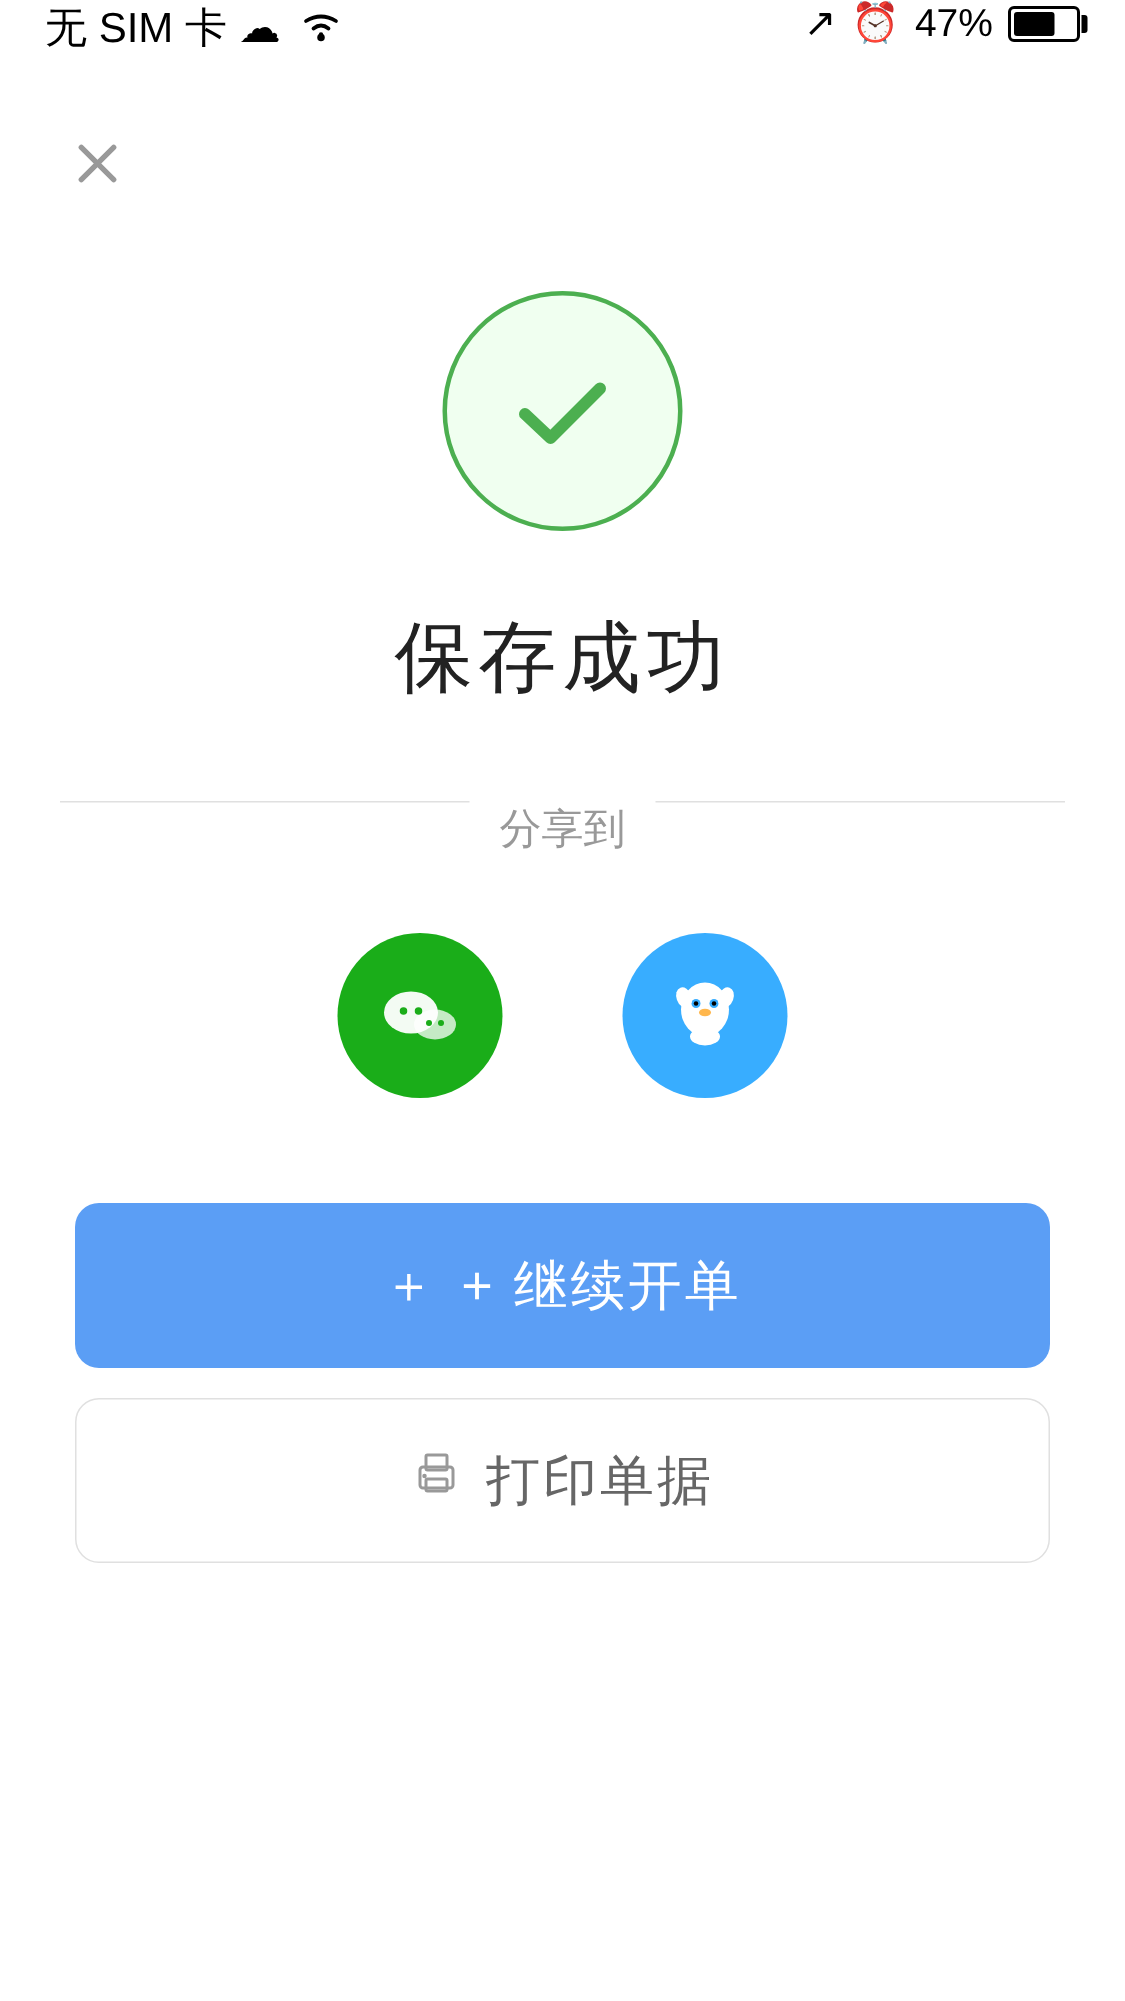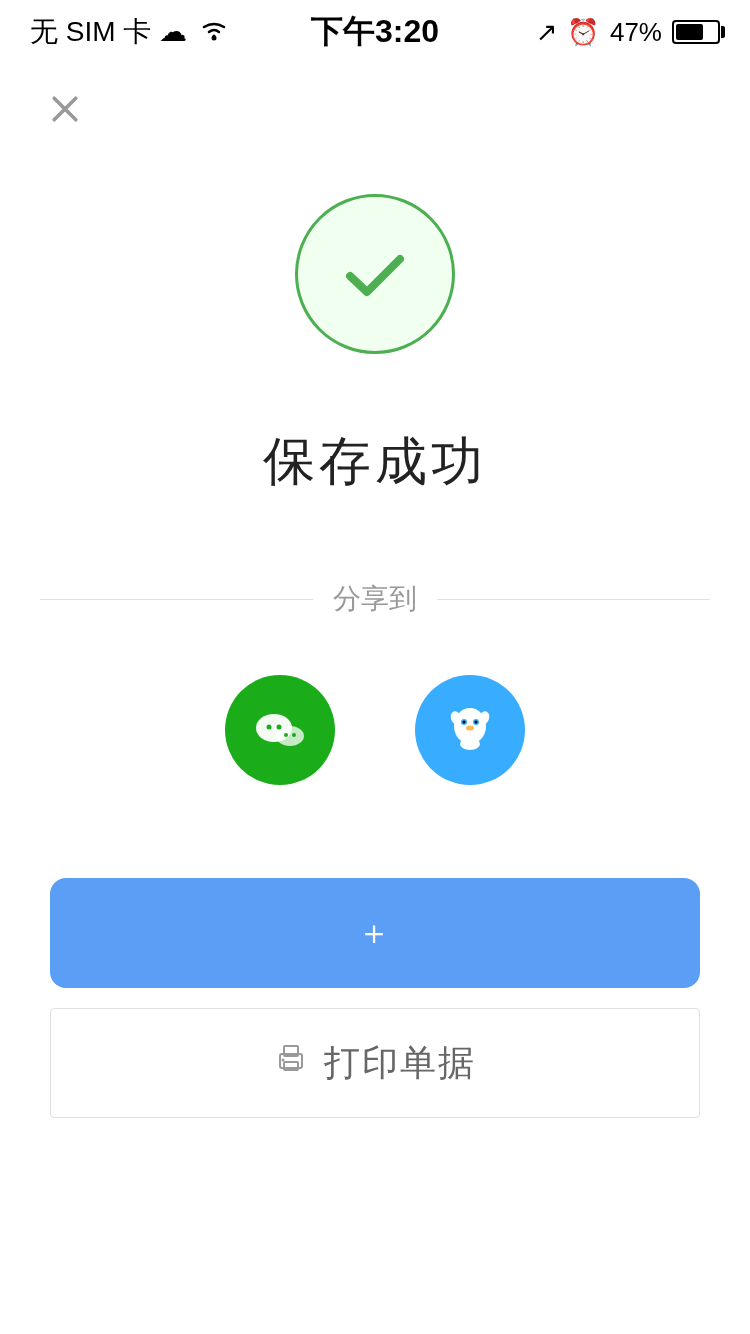--- a/index.html
+++ b/index.html
@@ -13,21 +13,21 @@
       overflow: hidden;
       position: relative;
     }
 
     
     .status-bar {
       width: 100%;
       height: 64px;
       background: #ffffff;
       display: flex;
-      align-items: center;
+      align-items: flex-start;
       justify-content: space-between;
       padding: 0 30px;
       font-size: 28px;
       font-weight: 500;
       color: #000;
     }
 
     .status-left {
       display: flex;
       align-items: center;
@@ -103,21 +103,20 @@
       height: 36px;
     }
 
     
     .success-section {
       width: 100%;
       display: flex;
       flex-direction: column;
       align-items: center;
       padding-top: 20px;
-      gap: 23px;
     }
 
     .success-circle {
       width: 160px;
       height: 160px;
       border-radius: 50%;
       border: 3px solid #4CAF50;
       background: #f0fff0;
       display: flex;
       align-items: center;
@@ -135,23 +134,22 @@
       font-weight: 500;
       color: #222;
       margin-bottom: 60px;
       letter-spacing: 4px;
     }
 
     
     .share-divider {
       width: 100%;
       display: flex;
-      align-items: center;
       gap: 20px;
-      margin-bottom: 34px;
+      margin-bottom: 50px;
     }
 
     .divider-line {
       flex: 1;
       height: 1px;
       background: #e0e0e0;
     }
 
     .share-label {
       font-size: 28px;
@@ -206,21 +204,21 @@
       display: flex;
       align-items: center;
       justify-content: center;
       gap: 16px;
       cursor: pointer;
     }
 
     .btn-secondary {
       width: 100%;
       height: 110px;
-      border-radius: 4px;
+      border-radius: 16px;
       background: #fff;
       border: 1px solid #e0e0e0;
       color: #666;
       font-size: 36px;
       font-weight: 400;
       letter-spacing: 2px;
       display: flex;
       align-items: center;
       justify-content: center;
       gap: 16px;
@@ -245,21 +243,20 @@
     <span>无 SIM 卡 ☁</span>
     <span>
       <svg width="30" height="22" viewBox="0 0 30 22">
         <path d="M15 17 Q15 17 15 17" stroke="#000" stroke-width="3" fill="none" stroke-linecap="round"></path>
         <path d="M10 13 Q15 9 20 13" stroke="#000" stroke-width="2.5" fill="none" stroke-linecap="round"></path>
         <path d="M5 8 Q15 2 25 8" stroke="#000" stroke-width="2.5" fill="none" stroke-linecap="round"></path>
         <circle cx="15" cy="19" r="2.5" fill="#000"></circle>
       </svg>
     </span>
   </div>
-  <div class="status-center">下午3:20</div>
   <div class="status-right">
     <span>↗</span>
     <span>⏰</span>
     <span>47%</span>
     <div class="battery">
       <div class="battery-fill"></div>
     </div>
   </div>
 </div>
 
@@ -316,20 +313,21 @@
 
           <ellipse cx="18" cy="20" rx="5" ry="7" fill="white" transform="rotate(-20 18 20)"></ellipse>
           <ellipse cx="46" cy="20" rx="5" ry="7" fill="white" transform="rotate(20 46 20)"></ellipse>
         </svg>
       </div>
     </div>
 
     <div class="action-buttons">
       <button class="btn-primary">
         <span class="btn-icon-white">＋</span>
+        <span>+ 继续开单</span>
       </button>
 
       <button class="btn-secondary">
         <span class="btn-icon">
           <svg width="34" height="34" viewBox="0 0 34 34">
             <rect x="6" y="12" width="22" height="14" rx="2" stroke="#999" stroke-width="2" fill="none"></rect>
             <rect x="10" y="4" width="14" height="10" rx="1" stroke="#999" stroke-width="2" fill="none"></rect>
             <rect x="10" y="20" width="14" height="8" rx="1" stroke="#999" stroke-width="2" fill="none"></rect>
             <circle cx="9" cy="18" r="1.5" fill="#999"></circle>
           </svg>

